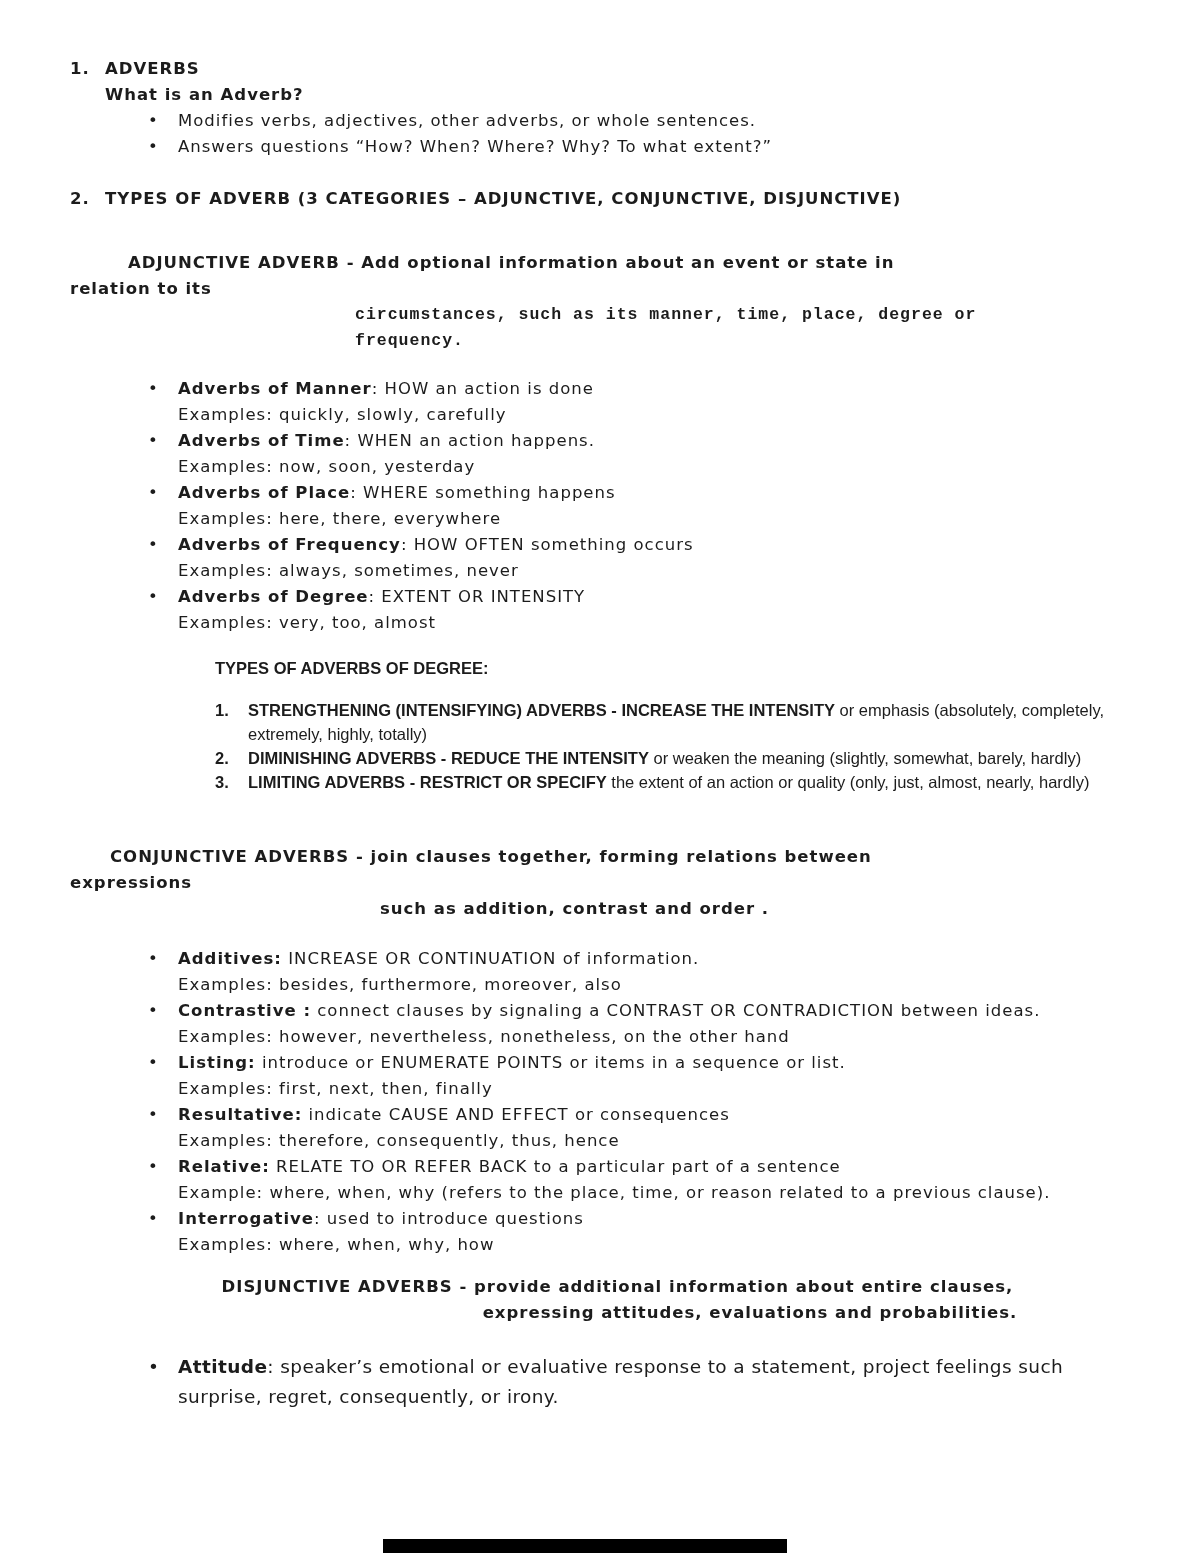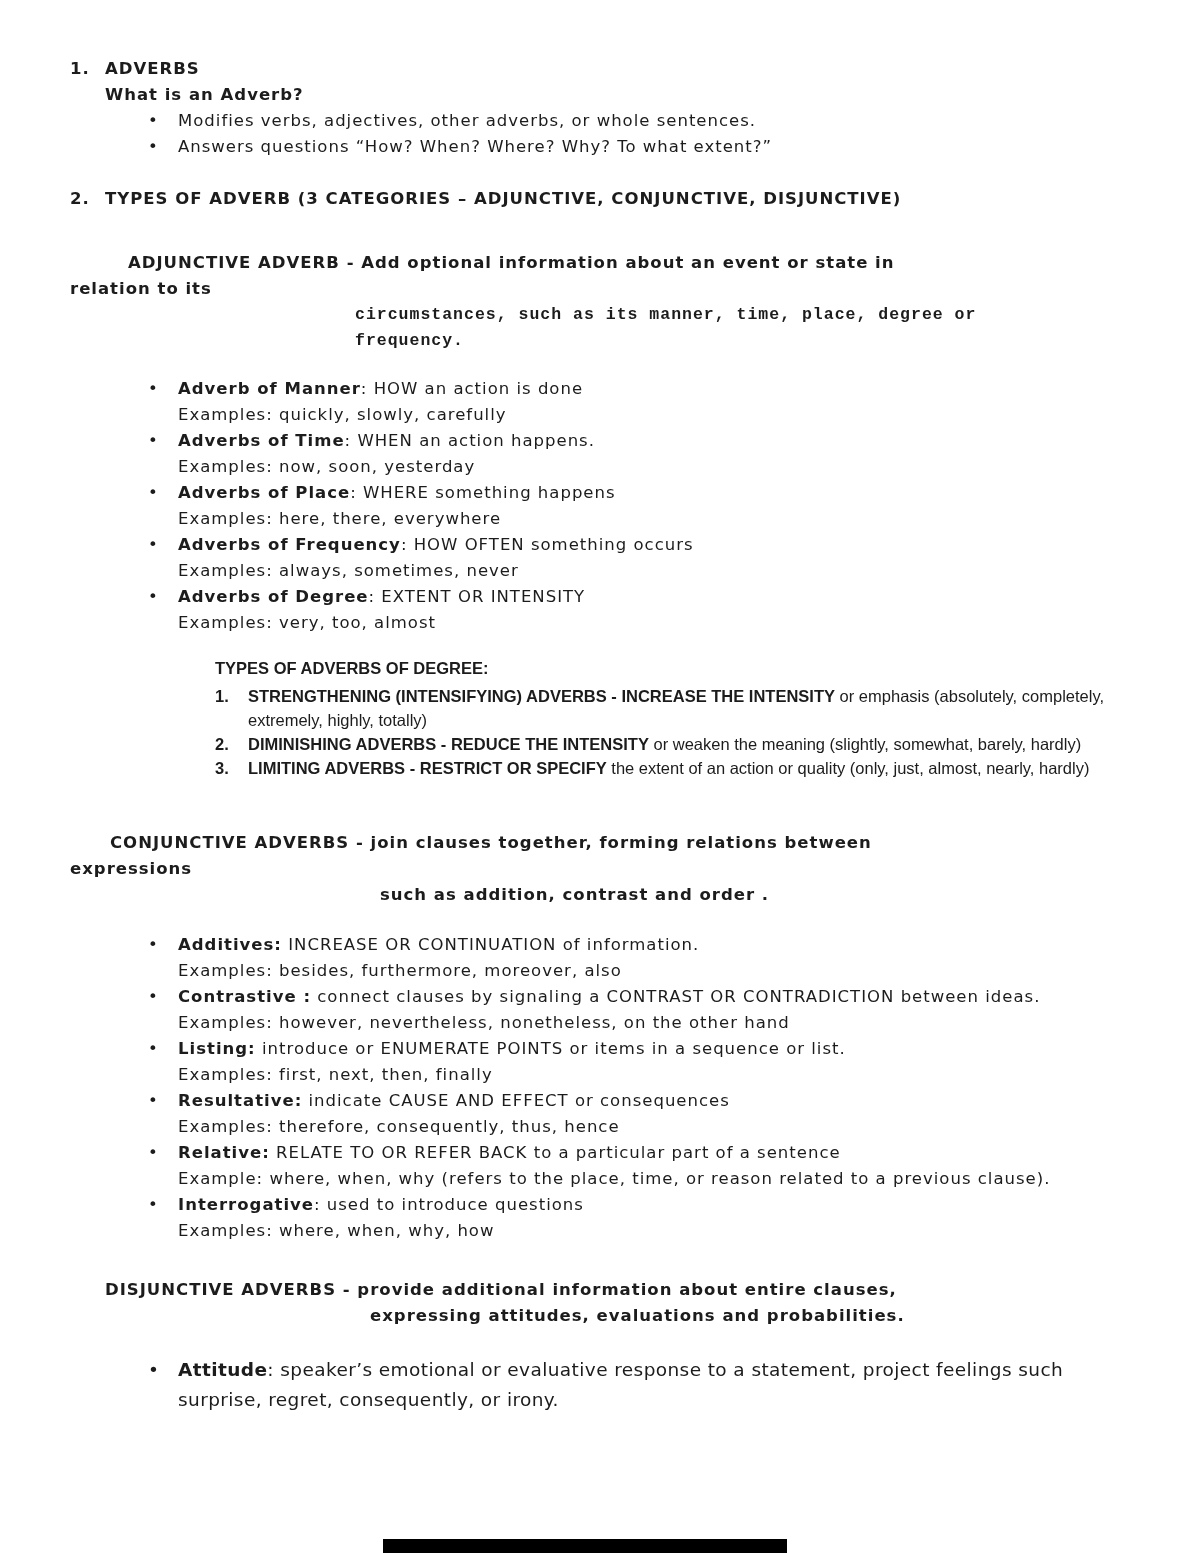--- a/index.html
+++ b/index.html
@@ -33,33 +33,33 @@
   .h2 { margin-top: 26px; }
 
   .adj-intro { margin-top: 38px; }
   .adj-l1 { padding-left: 58px; }
   .adj-l2 { padding-left: 0; }
   .adj-l3, .adj-l4 { padding-left: 285px; font-family: Liberation Mono, monospace; }
 
   .adj-list { margin-top: 22px; }
 
   .degree { margin-top: 20px; font-family: "Liberation Sans", sans-serif; letter-spacing: 0; font-size: 16.5px; line-height: 24px; }
-  .degree-h { padding-left: 145px; margin-bottom: 4px; }
+  .degree-h { padding-left: 145px; margin-bottom: 18px; }
   .dli { display: flex; padding-left: 145px; }
   .dli .n { width: 33px; flex: none; font-weight: 700; }
   .dli .t { flex: 1; }
 
   .conj-intro { margin-top: 50px; }
   .conj-l1 { padding-left: 40px; }
   .conj-l2 { padding-left: 0; }
   .conj-l3 { padding-left: 310px; }
 
   .conj-list { margin-top: 24px; }
 
-  .disj-intro { margin-top: 33px; }
+  .disj-intro { margin-top: 16px; text-align: center; }
   .disj-l1 { padding-left: 35px; }
   .disj-l2 { padding-left: 300px; }
 
   .attitude { margin-top: 26px; font-size: 18.5px; line-height: 30px; letter-spacing: 0.4px; }
 
   .bottom-bar {
     position: absolute;
     left: 383px;
     top: 1539px;
     width: 404px;
@@ -96,21 +96,21 @@
       <div class="adj-l1">ADJUNCTIVE ADVERB - Add optional information about an event or state in</div>
       <div class="adj-l2">relation to its</div>
       <div class="adj-l3">circumstances, such as its manner, time, place, degree or</div>
       <div class="adj-l4">frequency.</div>
     </div>
 
     <div class="adj-list">
 
       <div class="li">
         <span class="bullet">•</span>
-        <span class="t"><span class="b">Adverb of Manner</span><span>: HOW an action is done</span></span>
+        <span class="t"><span class="b">Adverbs of Manner</span><span>: HOW an action is done</span></span>
       </div>
       <div class="ex"><span class="i">Examples:</span><span> quickly, slowly, carefully</span></div>
 
       <div class="li">
         <span class="bullet">•</span>
         <span class="t"><span class="b">Adverbs of Time</span><span>: WHEN an action happens.</span></span>
       </div>
       <div class="ex"><span class="i">Examples:</span><span> now, soon, yesterday</span></div>
 
       <div class="li">

